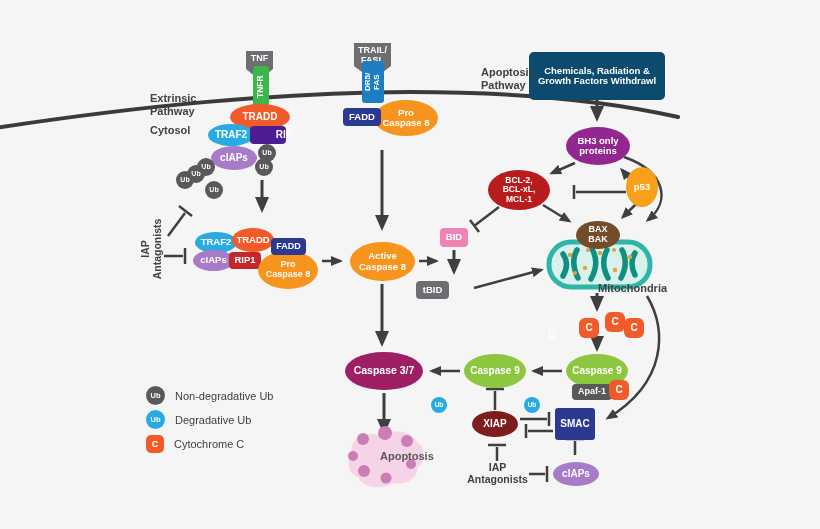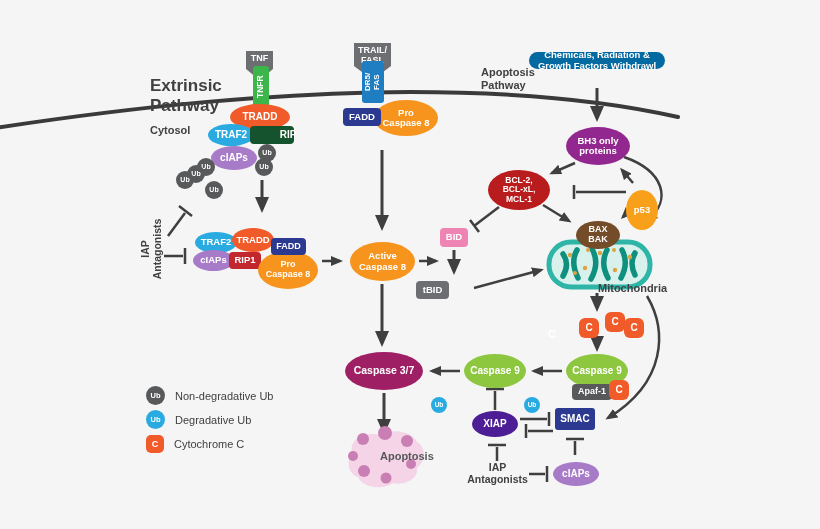--- a/index.html
+++ b/index.html
@@ -117,43 +117,43 @@
 <div class="node tag" style="left:246px;top:51px;width:27px;height:29px;background:#6d6e71;font-size:9px;padding-top:3px;">TNF</div>
 <div class="node vtext" style="left:253px;top:66px;width:16px;height:41px;background:#3cb54a;font-size:8.5px;border-radius:3px;">TNFR</div>
 
 <div class="node tag" style="left:354px;top:43px;width:37px;height:37px;background:#6d6e71;font-size:9px;padding-top:3px;">TRAIL/
 FASL</div>
 <div class="node vtext" style="left:362px;top:61px;width:22px;height:42px;background:#1f7ec2;font-size:8px;border-radius:3px;">DR5/
 FAS</div>
 
 <div class="node oval" style="left:230px;top:104px;width:60px;height:26px;background:#f15a29;font-size:10px;">TRADD</div>
 <div class="node oval" style="left:208px;top:124px;width:46px;height:22px;background:#29abe2;font-size:10px;">TRAF2</div>
-<div class="node rbox" style="left:250px;top:126px;width:44px;height:18px;background:#14532d;font-size:10px;padding-left:32px;">RIP</div>
+<div class="node rbox" style="left:250px;top:126px;width:36px;height:18px;background:#4c1d95;font-size:10px;padding-left:32px;">RIP</div>
 <div class="node oval" style="left:211px;top:146px;width:46px;height:24px;background:#a87bc9;font-size:10px;">cIAPs</div>
 
 <div class="node circ" style="left:258px;top:144px;width:18px;height:18px;background:#58595b;font-size:7px;">Ub</div>
 <div class="node circ" style="left:255px;top:158px;width:18px;height:18px;background:#58595b;font-size:7px;">Ub</div>
 <div class="node circ" style="left:197px;top:158px;width:18px;height:18px;background:#58595b;font-size:7px;">Ub</div>
 <div class="node circ" style="left:187px;top:165px;width:18px;height:18px;background:#58595b;font-size:7px;">Ub</div>
 <div class="node circ" style="left:176px;top:171px;width:18px;height:18px;background:#58595b;font-size:7px;">Ub</div>
 <div class="node circ" style="left:205px;top:181px;width:18px;height:18px;background:#58595b;font-size:7px;">Ub</div>
 
 <div class="node rbox" style="left:343px;top:108px;width:38px;height:18px;background:#2b3990;font-size:9.5px;z-index:4;">FADD</div>
 <div class="node oval" style="left:374px;top:100px;width:64px;height:36px;background:#f7941d;font-size:9.5px;">Pro
 Caspase 8</div>
 
-<div class="node" style="left:529px;top:52px;width:136px;height:17px;background:#0369a1;font-size:9.5px;border-radius:11px;">Chemicals, Radiation &amp;
+<div class="node" style="left:529px;top:52px;width:136px;height:48px;background:#0c4a6e;font-size:9.5px;border-radius:5px;">Chemicals, Radiation &amp;
 Growth Factors Withdrawl</div>
 
 <div class="node oval" style="left:566px;top:127px;width:64px;height:38px;background:#92278f;font-size:9.5px;">BH3 only
 proteins</div>
 <div class="node oval" style="left:488px;top:170px;width:62px;height:40px;background:#b91c1c;font-size:8.5px;">BCL-2,
 BCL-xL,
 MCL-1</div>
-<div class="node oval" style="left:626px;top:190px;width:32px;height:40px;background:#f9a01b;font-size:9.5px;">p53</div>
+<div class="node oval" style="left:626px;top:167px;width:32px;height:40px;background:#f9a01b;font-size:9.5px;">p53</div>
 <div class="node oval" style="left:576px;top:221px;width:44px;height:28px;background:#754c29;font-size:9px;">BAX
 BAK</div>
 
 <div class="node" style="left:579px;top:318px;width:20px;height:20px;background:#f15a29;font-size:10px;border-radius:6px;">C</div>
 <div class="node" style="left:605px;top:312px;width:20px;height:20px;background:#f15a29;font-size:10px;border-radius:6px;">C</div>
 <div class="node" style="left:624px;top:318px;width:20px;height:20px;background:#f15a29;font-size:10px;border-radius:6px;">C</div>
 <div class="lbl" style="left:548px;top:328px;color:#ffffff;font-size:11px;">C</div>
 
 <div class="node oval" style="left:195px;top:232px;width:42px;height:21px;background:#29abe2;font-size:9.5px;">TRAF2</div>
 <div class="node oval" style="left:232px;top:228px;width:42px;height:24px;background:#f15a29;font-size:9.5px;">TRADD</div>
@@ -171,25 +171,25 @@
 
 <div class="node oval" style="left:345px;top:352px;width:78px;height:38px;background:#9e1f63;font-size:10.5px;">Caspase 3/7</div>
 <div class="node oval" style="left:464px;top:354px;width:62px;height:34px;background:#8dc63f;font-size:10px;">Caspase 9</div>
 <div class="node oval" style="left:566px;top:354px;width:62px;height:34px;background:#8dc63f;font-size:10px;">Caspase 9</div>
 <div class="node rbox" style="left:572px;top:384px;width:40px;height:16px;background:#58595b;font-size:9px;z-index:4;">Apaf-1</div>
 <div class="node" style="left:609px;top:380px;width:20px;height:20px;background:#f15a29;font-size:10px;border-radius:6px;z-index:5;">C</div>
 
 <div class="node circ" style="left:431px;top:397px;width:16px;height:16px;background:#29abe2;font-size:6.5px;">Ub</div>
 <div class="node circ" style="left:524px;top:397px;width:16px;height:16px;background:#29abe2;font-size:6.5px;">Ub</div>
 
-<div class="node oval" style="left:472px;top:411px;width:46px;height:26px;background:#4c1d95;font-size:10px;text-align:center;">XIAP</div>
-<div class="node" style="left:555px;top:408px;width:40px;height:22px;background:#2b3990;font-size:10px;border-radius:3px;">SMAC</div>
+<div class="node oval" style="left:472px;top:411px;width:46px;height:26px;background:#7f1d1d;font-size:10px;text-align:center;">XIAP</div>
+<div class="node" style="left:555px;top:408px;width:40px;height:32px;background:#2b3990;font-size:10px;border-radius:3px;">SMAC</div>
 <div class="node oval" style="left:553px;top:462px;width:46px;height:24px;background:#a87bc9;font-size:10px;">cIAPs</div>
 
-<div class="lbl" style="left:150px;top:76px;font-size:17px;">Extrinsic
+<div class="lbl" style="left:150px;top:92px;font-size:11px;">Extrinsic
 Pathway</div>
 <div class="lbl" style="left:150px;top:124px;font-size:11px;">Cytosol</div>
 <div class="lbl" style="left:481px;top:66px;font-size:11px;">Apoptosis
 Pathway</div>
 <div class="lbl" style="left:114px;top:234px;width:74px;height:30px;font-size:10.5px;text-align:center;
      transform:rotate(-90deg);display:flex;align-items:center;justify-content:center;">IAP
 Antagonists</div>
 <div class="lbl" style="left:598px;top:282px;font-size:11px;text-align:right;">Mitochondria</div>
 <div class="lbl" style="left:455px;top:461px;width:85px;font-size:10.5px;text-align:center;">IAP
 Antagonists</div>

